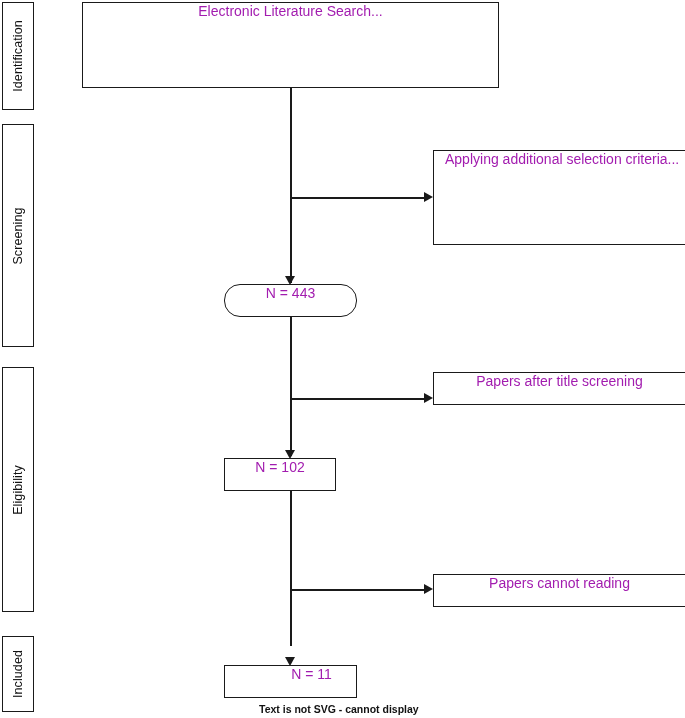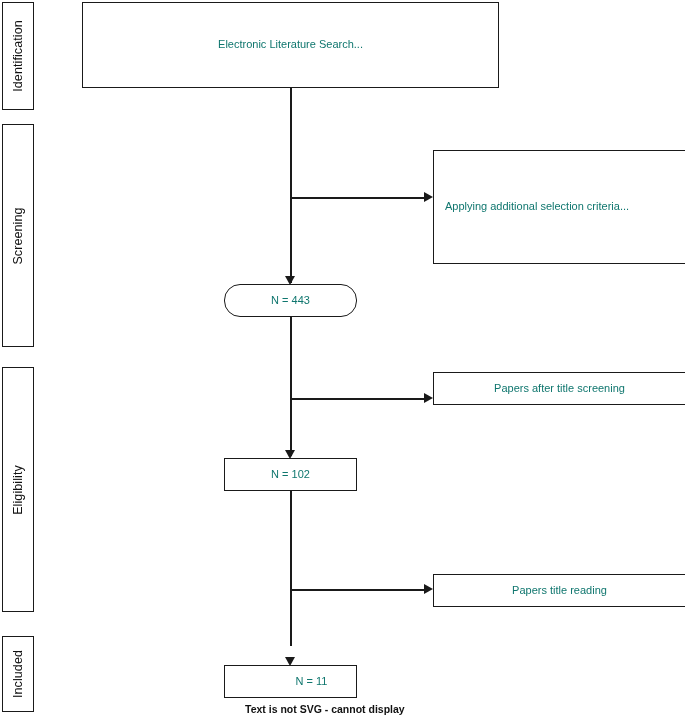--- a/index.html
+++ b/index.html
@@ -19,24 +19,23 @@
     overflow: hidden;
     background: #ffffff;
   }
   
   .box {
     position: absolute;
     box-sizing: border-box;
     background: #ffffff;
     border: 1.4px solid #1a1a1a;
     display: flex;
-    align-items: center;
-    font-size: 11px;
+    font-size: 14px;
     line-height: 1.25;
-    color: #0f766e;
+    color: #a21caf;
   }
   .box.center { justify-content: center; text-align: center; }
   .box.leftal  { justify-content: flex-start; text-align: left; padding-left: 11px; }
 
   
   .stage {
     position: absolute;
     box-sizing: border-box;
     background: #ffffff;
     border: 1.4px solid #1a1a1a;
@@ -124,39 +123,39 @@
   <div class="hline" style="left:290px; top:398px; width:136px;"></div>
   <div class="arrow-right" style="left:424px; top:393px;"></div>
 
   <div class="hline" style="left:290px; top:589px; width:136px;"></div>
   <div class="arrow-right" style="left:424px; top:584px;"></div>
 
   <div class="box center" style="left:82px; top:2px; width:417px; height:86px;">
     <span>Electronic Literature Search...</span>
   </div>
 
-  <div class="box leftal" style="left:433px; top:150px; width:253px; height:114px;">
+  <div class="box leftal" style="left:433px; top:150px; width:253px; height:95px;">
     <span>Applying additional selection criteria...</span>
   </div>
 
   <div class="box center" style="left:224px; top:284px; width:133px; height:33px;border-radius:16px;">
     <span>N = 443</span>
   </div>
 
   <div class="box center" style="left:433px; top:372px; width:253px; height:33px;">
     <span>Papers after title screening</span>
   </div>
 
-  <div class="box center" style="left:224px; top:458px; width:133px; height:33px;">
+  <div class="box center" style="left:224px; top:458px; width:112px; height:33px;">
     <span>N = 102</span>
   </div>
 
   <div class="box center" style="left:433px; top:574px; width:253px; height:33px;">
-    <span>Papers title reading</span>
+    <span>Papers cannot reading</span>
   </div>
 
   <div class="box center" style="left:224px; top:665px; width:133px; height:33px;padding-left:42px;">
     <span>N = 11</span>
   </div>
 
-  <div class="footnote" style="left:245px; top:703px;text-align:center;">Text is not SVG - cannot display</div>
+  <div class="footnote" style="left:259px; top:703px;text-align:center;">Text is not SVG - cannot display</div>
 
 </div>
 
 </body></html>

